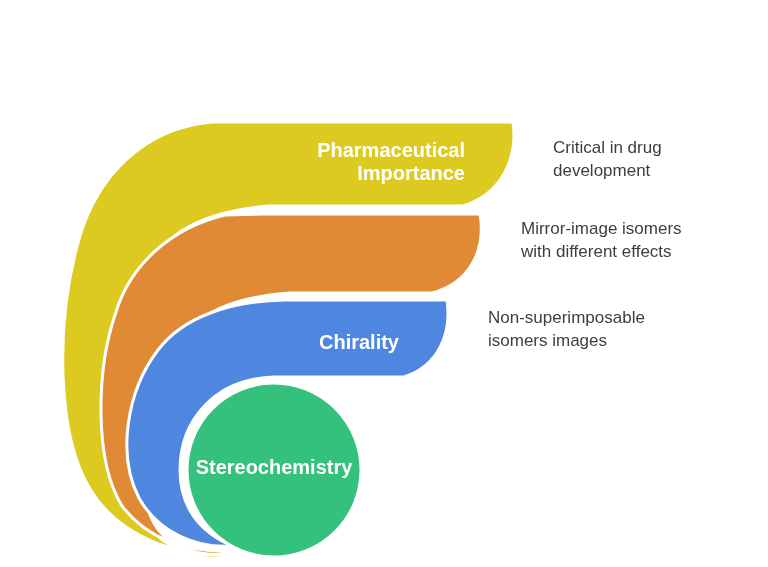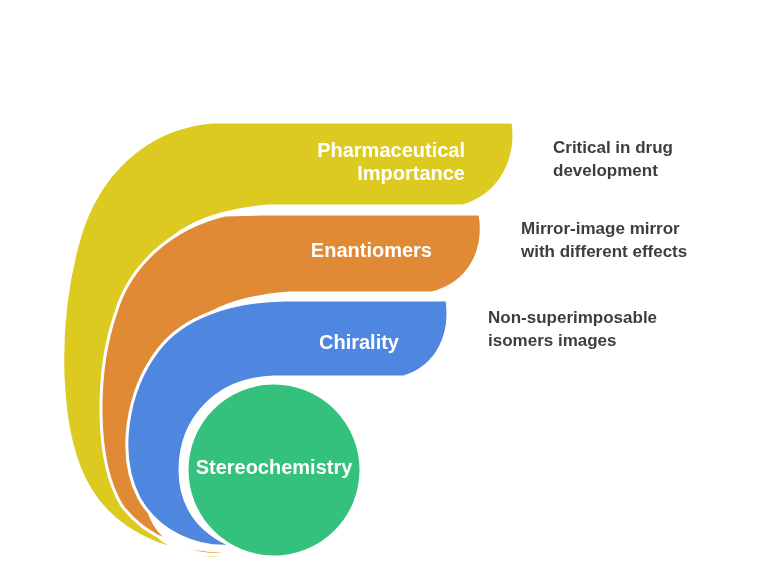--- a/index.html
+++ b/index.html
@@ -18,21 +18,21 @@
     letter-spacing:0.2px;
   }
   .band-label{
     position:absolute;
     color:#ffffff;font-weight:700;font-size:20px;line-height:23px;
     text-align:right;
   }
   .band-label.center{text-align:center;}
   .desc{
     position:absolute;
-    color:#3e3e3e;font-weight:700;font-size:17px;line-height:23px;
+    color:#3e3e3e;font-weight:400;font-size:17px;line-height:23px;
     text-align:left;
   }
 </style>
 </head>
 <body>
 
 <div id="canvas">
 
 
   <svg id="diagram-svg" width="768" height="567" viewBox="0 0 768 567">
@@ -65,21 +65,20 @@
              C 215 379 180 420 180 470
              C 180 505 198 532 233 546
              C 196 549 158 532 139 498
              C 117 456 126 392 158 350
              C 183 317 230 301 285 300 Z" fill="#4e86e0"></path>
 
     <circle cx="274" cy="470" r="87" stroke="#ffffff" stroke-width="3" fill="#33c17d"></circle>
   </svg>
 
   <div class="band-label" style="left:295px;top:139px;width:170px;">Pharmaceutical Importance</div>
-  <div class="band-label" style="left:300px;top:239px;width:132px;">Enantiomers</div>
   <div class="band-label" style="left:300px;top:331px;width:99px;">Chirality</div>
   <div class="band-label center" style="left:189px;top:456px;width:170px;">Stereochemistry</div>
 
   <div class="desc" style="left:553px;top:136px;width:150px;">Critical in drug development</div>
-  <div class="desc" style="left:521px;top:217px;width:195px;">Mirror-image mirror with different effects</div>
+  <div class="desc" style="left:521px;top:217px;width:195px;">Mirror-image isomers with different effects</div>
   <div class="desc" style="left:488px;top:306px;width:185px;">Non-superimposable isomers images</div>
 
 </div>
 
 </body></html>

